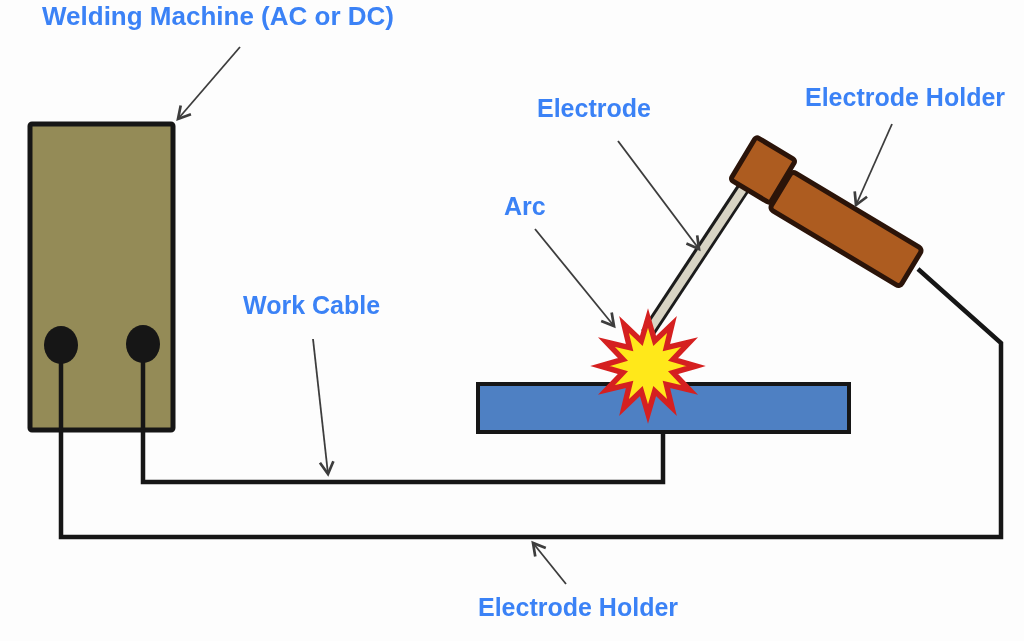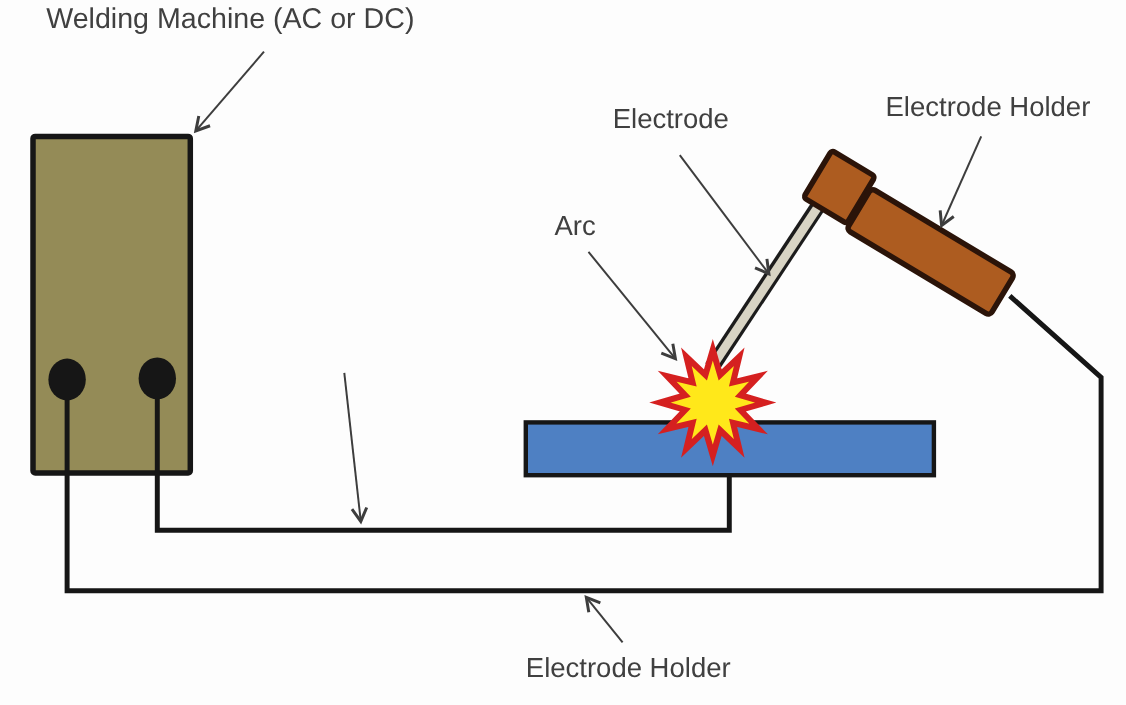--- a/index.html
+++ b/index.html
@@ -15,22 +15,22 @@
     overflow: hidden;
     font-family: "Liberation Sans", sans-serif;
   }
   .stage svg {
     position: absolute;
     left: 0;
     top: 0;
   }
   .label {
     position: absolute;
-    font-weight: normal;
-    color: #404040;
+    font-weight: bold;
+    color: #3b82f6;
     font-size: 25px;
     line-height: 1.05;
     white-space: nowrap;
     letter-spacing: 0px;
     z-index: 2;
   }
   .label-main {
     font-size: 26px;
   }
 </style>
@@ -68,22 +68,23 @@
     <line x1="240" y1="47" x2="178" y2="119" stroke="#3d3d3d" stroke-width="1.8" marker-end="url(#arrowV)"></line>
     <line x1="618" y1="141" x2="699" y2="249" stroke="#3d3d3d" stroke-width="1.8" marker-end="url(#arrowV)"></line>
     <line x1="892" y1="124" x2="856" y2="205" stroke="#3d3d3d" stroke-width="1.8" marker-end="url(#arrowV)"></line>
     <line x1="535" y1="229" x2="614" y2="326" stroke="#3d3d3d" stroke-width="1.8" marker-end="url(#arrowV)"></line>
     <line x1="313" y1="339" x2="328" y2="474" stroke="#3d3d3d" stroke-width="1.8" marker-end="url(#arrowV)"></line>
     <line x1="566" y1="584" x2="533" y2="543" stroke="#3d3d3d" stroke-width="1.8" marker-end="url(#arrowV)"></line>
   </svg>
 
   <div class="label label-main" style="left:42px; top:3px;">Welding Machine (AC or DC)</div>
 
-  <div class="label" style="left:537px; top:95px;margin-left:20px;">Electrode</div>
+  <div class="label" style="left:537px; top:95px;">Electrode</div>
 
   <div class="label" style="left:805px; top:84px;">Electrode Holder</div>
 
   <div class="label" style="left:504px; top:193px;">Arc</div>
 
+  <div class="label" style="left:243px; top:292px;">Work Cable</div>
 
   <div class="label" style="left:478px; top:594px;">Electrode Holder</div>
 
 </div>
 
 </body></html>

